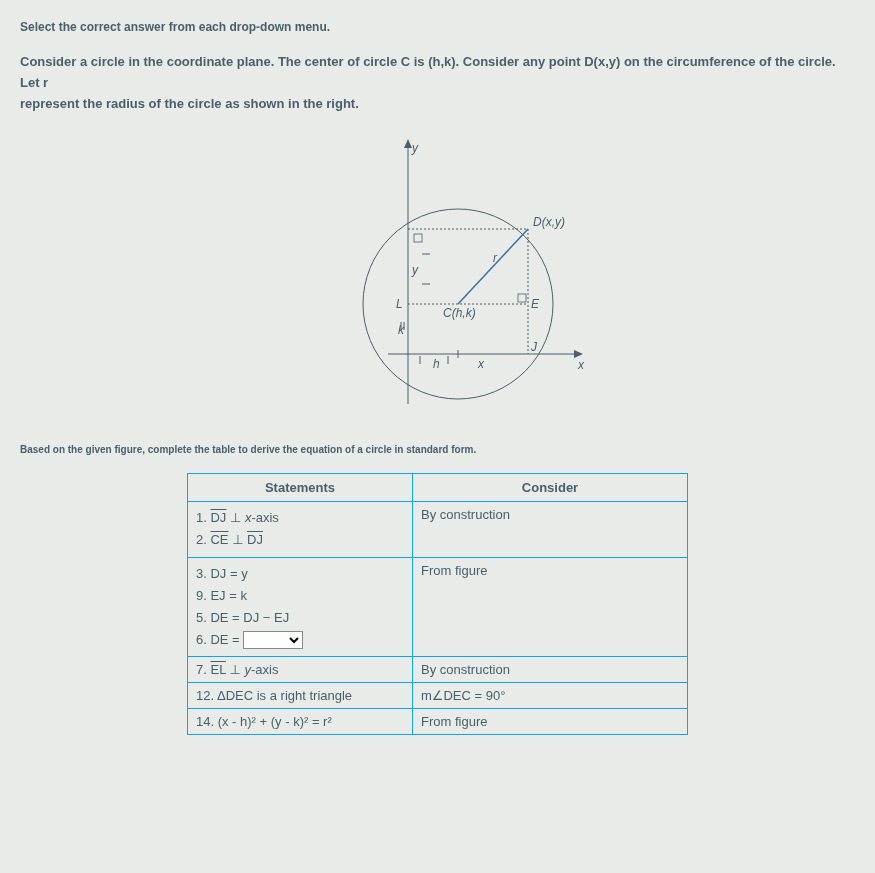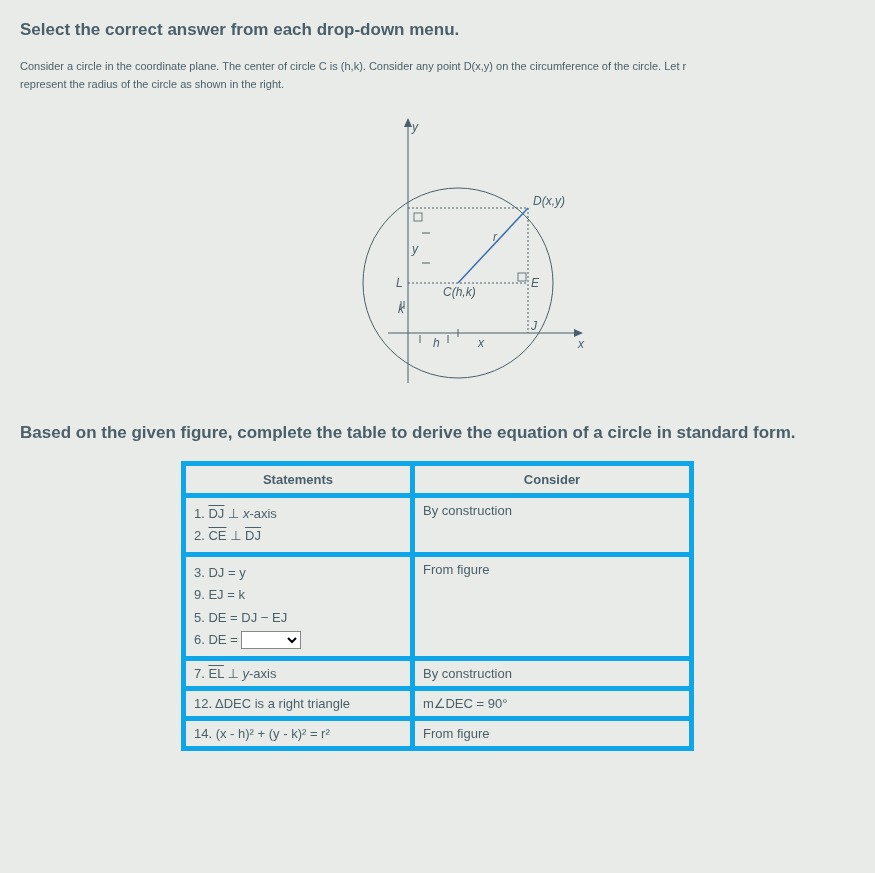--- a/index.html
+++ b/index.html
@@ -1,21 +1,21 @@
 <!DOCTYPE html>
 <html><head>
 <meta charset="utf-8">
 <style>
 body{margin:0;padding:20px;background:#e8ebe8;font-family:Arial,sans-serif;color:#4a5f6a;width:835px}
-.instruction{font-size:17px;font-weight:bold;margin-bottom:18px}
-.question{font-size:11px;font-weight:normal;line-height:1.6;margin-bottom:20px}
+.instruction{font-size:12px;font-weight:bold;margin-bottom:18px}
+.question{font-size:13px;font-weight:bold;line-height:1.6;margin-bottom:20px}
 .figure{display:flex;justify-content:center;margin:20px 0}
-.caption{font-size:17px;font-weight:bold;margin:18px 0}
+.caption{font-size:10px;font-weight:bold;margin:18px 0}
 table{border-collapse:collapse;margin:0 auto;font-size:13px}
-th,td{border:5px solid #0ea5e9;padding:5px 8px;text-align:left;vertical-align:top}
+th,td{border:1px solid #0ea5e9;padding:5px 8px;text-align:left;vertical-align:top}
 th{font-weight:bold;text-align:center;padding:6px 12px}
 .col1{width:200px}
 .col2{width:250px}
 select{font-size:12px;border:1px solid #888;background:#fff;min-width:60px}
 select.wide{min-width:230px}
 .stmt-row div{line-height:1.7}
 .overline{text-decoration:overline}
 svg text{font-family:Arial;font-size:12px;font-style:italic;fill:#4a5f6a}
 </style>
 </head>

